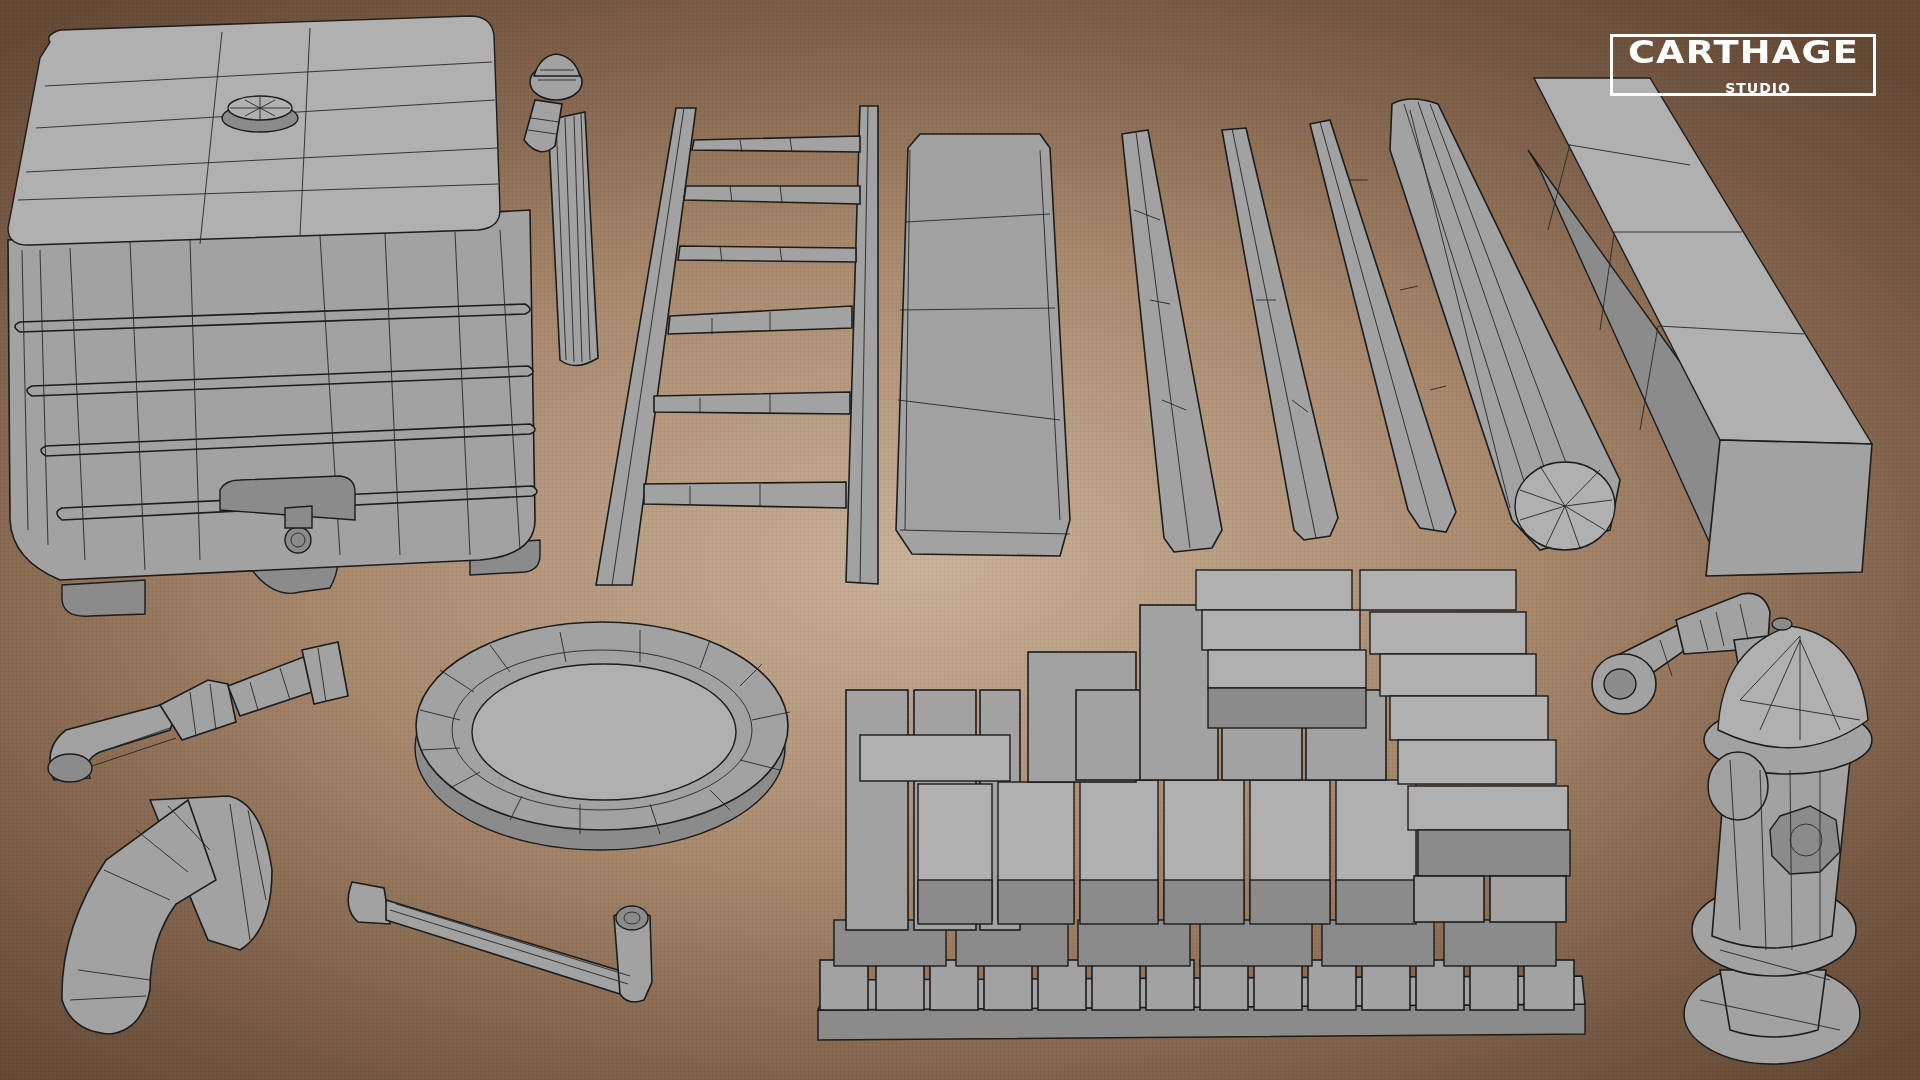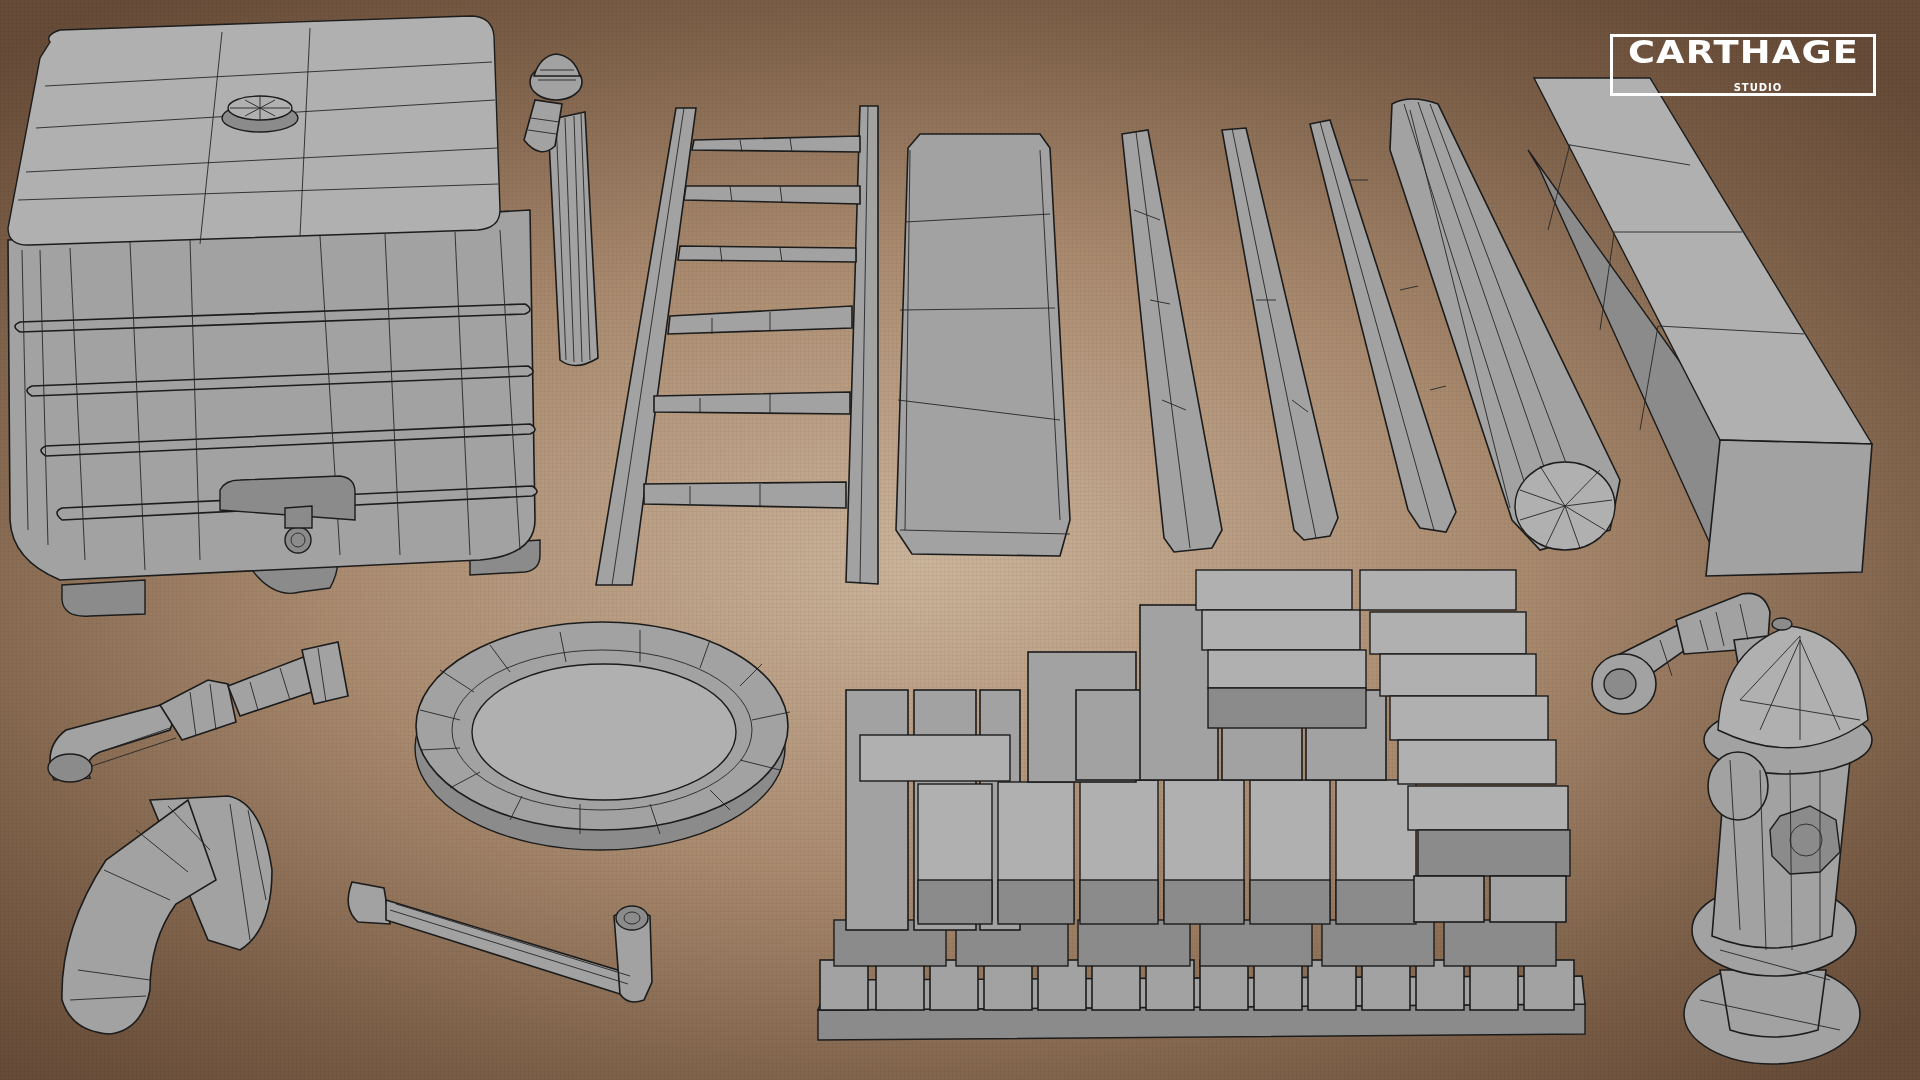--- a/index.html
+++ b/index.html
@@ -22,21 +22,21 @@
     display: flex; flex-direction: column; align-items: center; justify-content: space-between;
     color: #ffffff;
   }
   .logo-main {
     font-family: "DejaVu Sans", sans-serif; font-weight: bold;
     font-size: 32px; letter-spacing: 1px; line-height: 30px;
     transform: scaleX(1.15);
   }
   .logo-sub {
     font-family: "DejaVu Sans", sans-serif; font-weight: bold;
-    font-size: 10px; letter-spacing: 1px; line-height: 10px; margin-left: 30px;
+    font-size: 14px; letter-spacing: 1px; line-height: 10px; margin-left: 30px;
   }
   .g { fill: #a2a2a2; stroke: #1c1c1c; stroke-width: 1.6; }
   .gl { fill: #b0b0b0; stroke: #1c1c1c; stroke-width: 1.4; }
   .gd { fill: #8b8b8b; stroke: #1c1c1c; stroke-width: 1.4; }
   .w { fill: none; stroke: #262626; stroke-width: 0.9; }
 </style>
 </head>
 <body>
 
 <div class="texture"></div>

